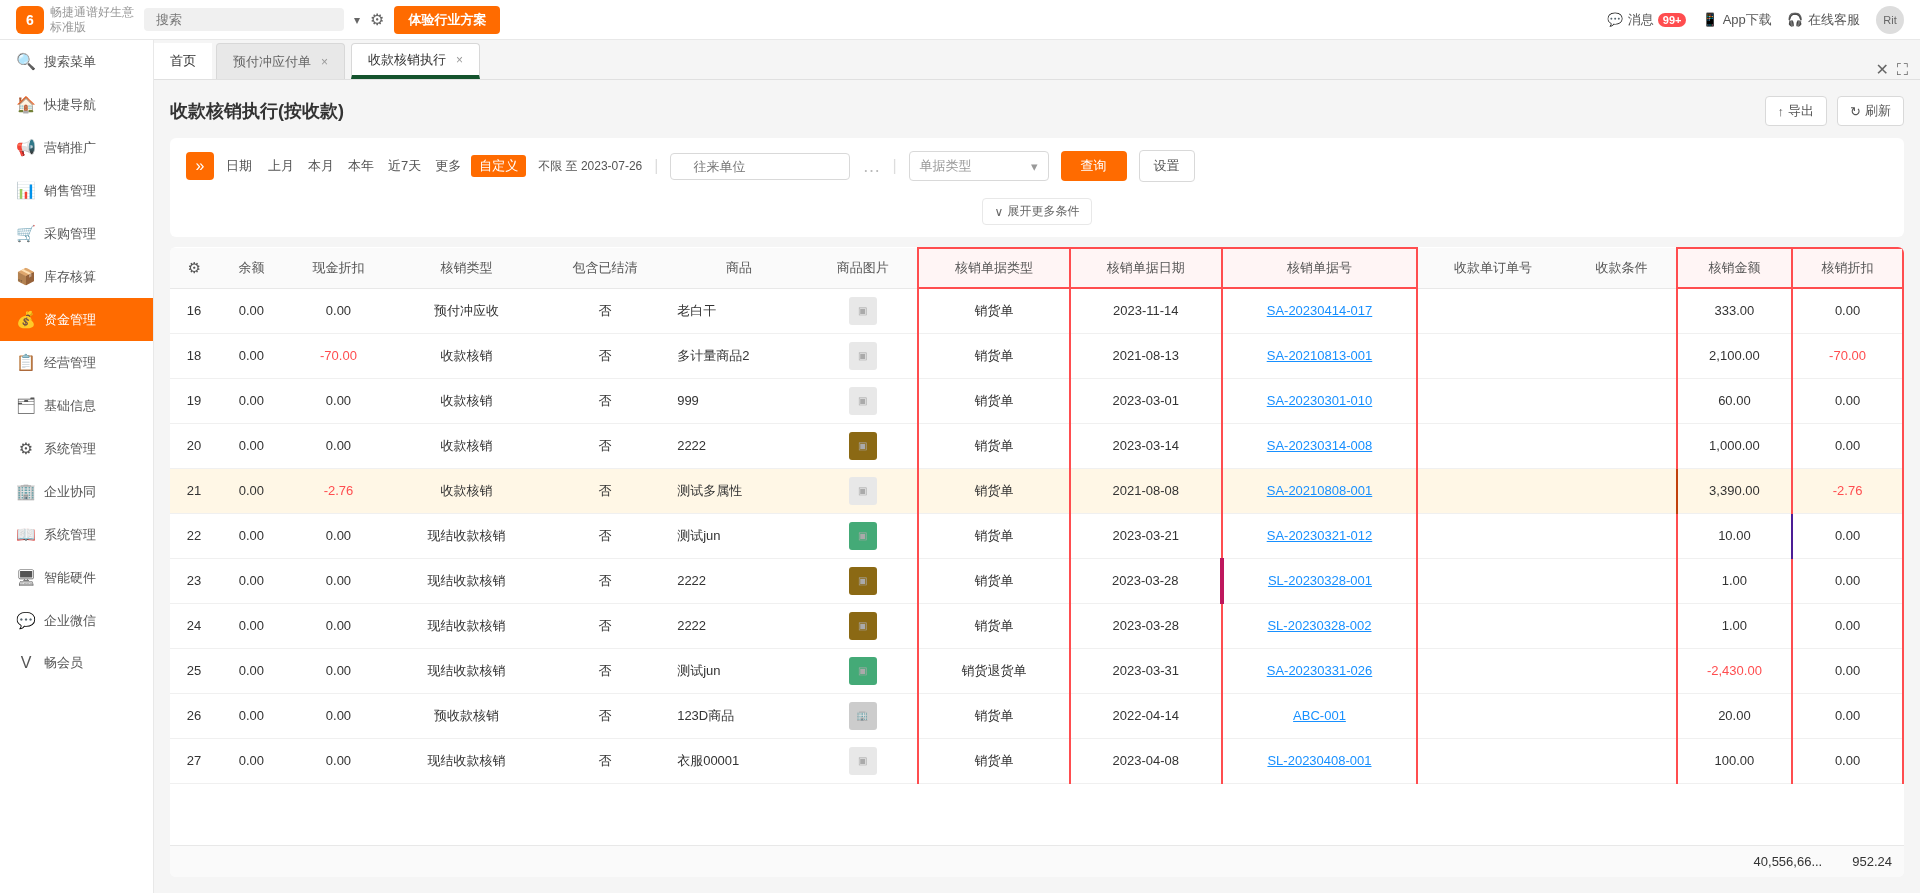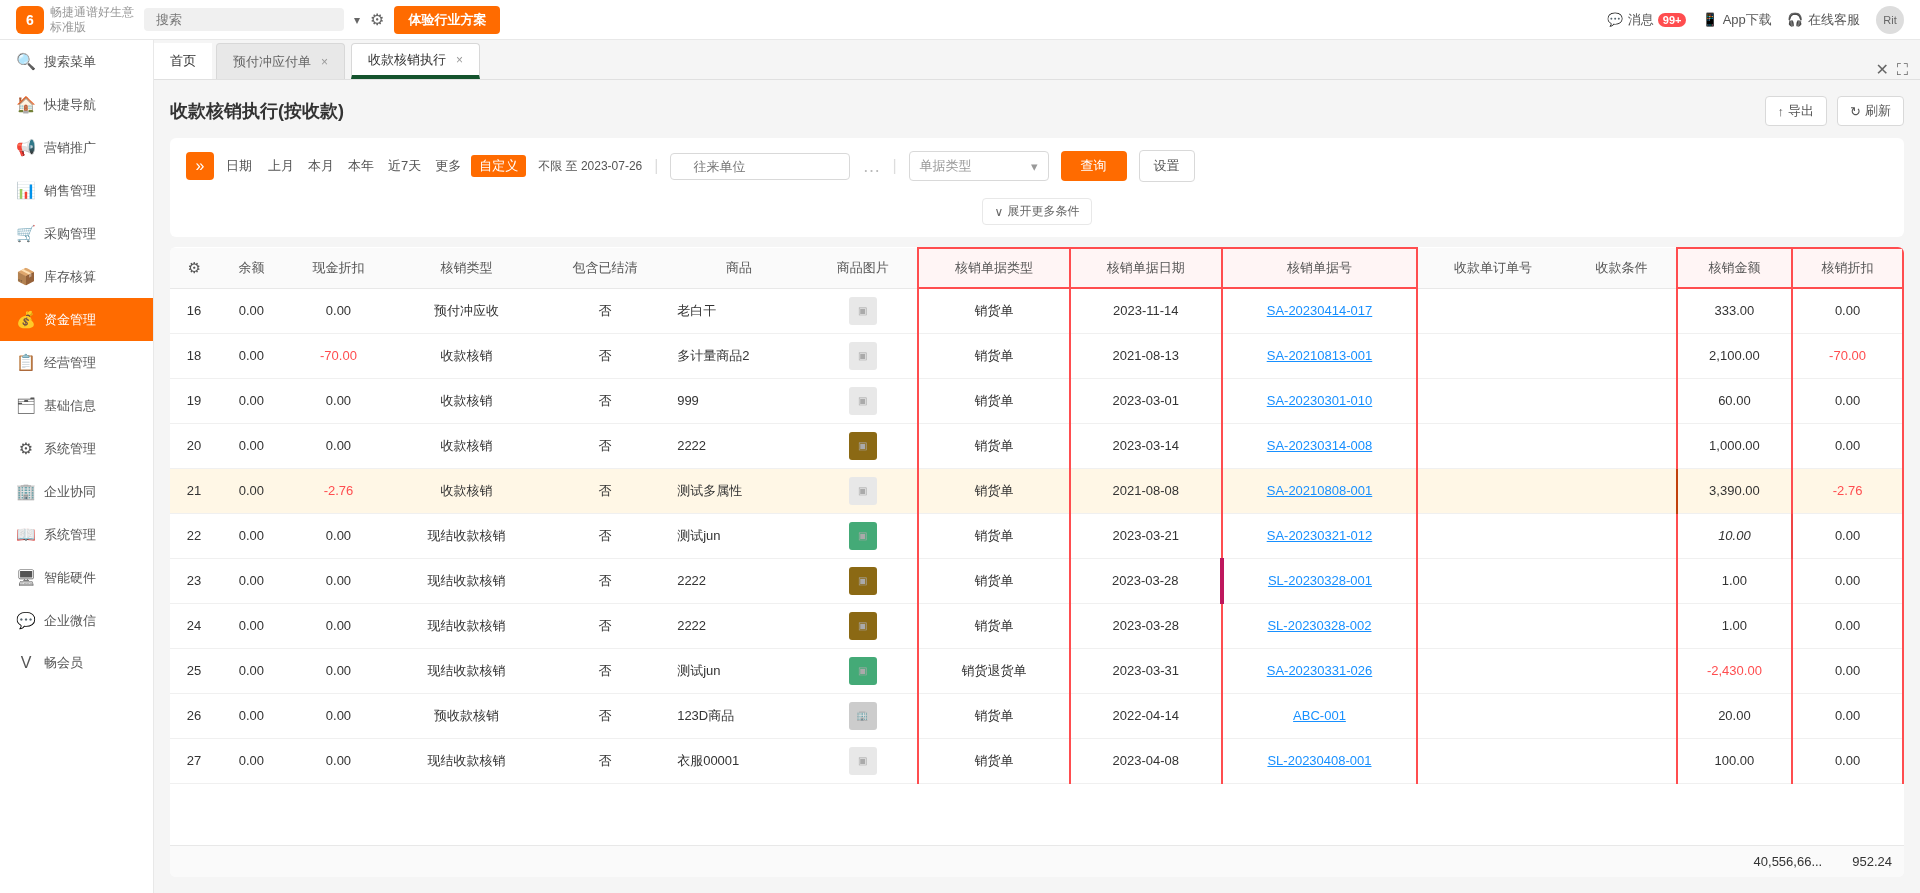--- a/index.html
+++ b/index.html
@@ -374,21 +374,21 @@
       <td>否</td>
       <td class="left">测试jun</td>
       <td>
                     <div class="img-placeholder green">▣</div>
                   </td>
       <td style="border-left: 2px solid #ff4d4f; border-right: 2px solid #ff4d4f;">销货单</td>
       <td style="border-left: 2px solid #ff4d4f; border-right: 2px solid #ff4d4f;">2023-03-21</td>
       <td class="link" style="border-left: 2px solid #ff4d4f; border-right: 2px solid #ff4d4f;">SA-20230321-012</td>
       <td></td>
       <td></td>
-      <td class="" style="border-left: 2px solid #ff4d4f; border-right: 2px solid #ef4444; font-style: italic;">10.00</td>
+      <td class="" style="border-left: 2px solid #ff4d4f; border-right: 2px solid #4c1d95;">10.00</td>
       <td class="" style="border-left: 2px solid #ff4d4f; border-right: 2px solid #ff4d4f;">0.00</td>
     </tr>
                 <tr>
       <td>23</td>
       <td>0.00</td>
       <td class="">0.00</td>
       <td>现结收款核销</td>
       <td>否</td>
       <td class="left">2222</td>
       <td>

